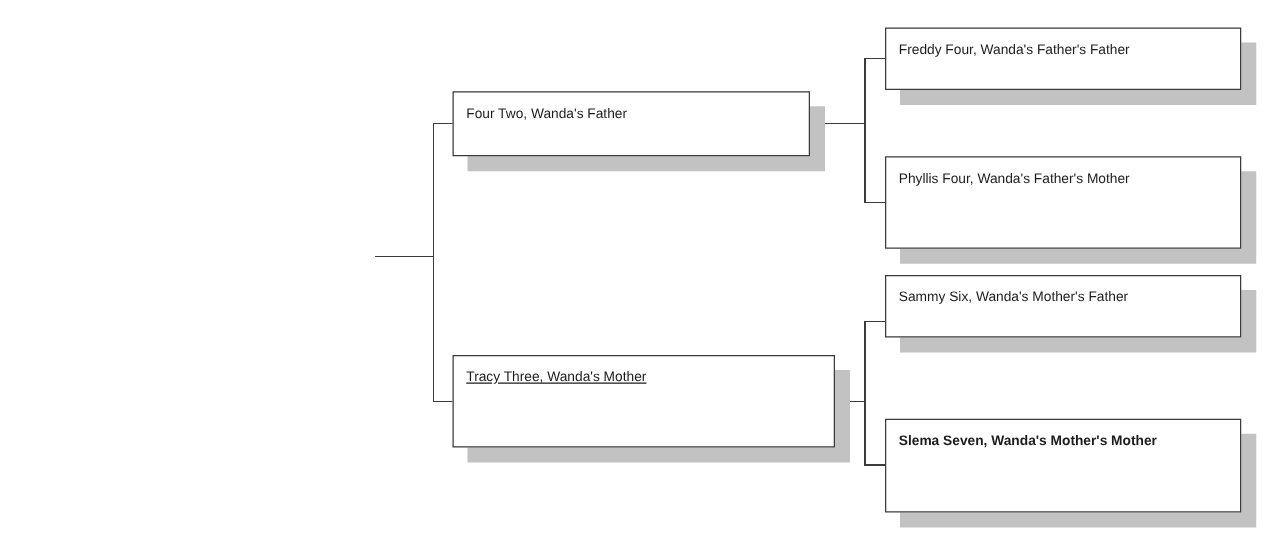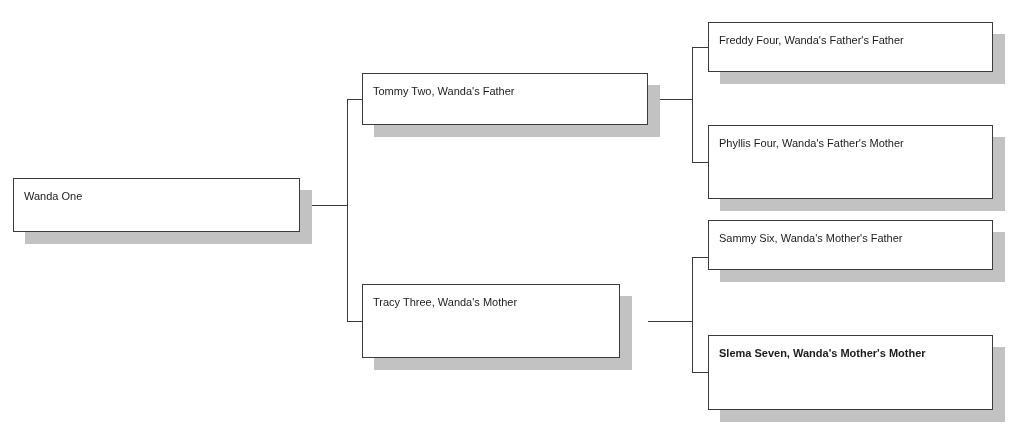--- a/index.html
+++ b/index.html
@@ -45,46 +45,43 @@
     color: var(--text);
     font-size: 11px;
     line-height: 16px;
     padding: 9px 10px 0 10px;
     white-space: nowrap;
     overflow: hidden;
     cursor: default;
   }
   .n-root    { left: 13px;  top: 178px; width: 287px; height: 54px; }
   .n-father  { left: 362px; top: 73px;  width: 286px; height: 52px; }
-  .n-mother  { left: 362px; top: 284px; width: 258px; height: 74px; }
+  .n-mother  { left: 362px; top: 284px; width: 306px; height: 74px; text-decoration: underline; }
   .n-pgf     { left: 708px; top: 22px;  width: 285px; height: 50px; }
   .n-pgm     { left: 708px; top: 125px; width: 285px; height: 74px; }
   .n-mgf     { left: 708px; top: 220px; width: 285px; height: 50px; }
   .n-mgm     { left: 708px; top: 335px; width: 285px; height: 75px; font-weight: bold; }
 </style>
 </head>
 <body>
 
 <div class="canvas">
 
   <svg class="connectors" viewBox="0 0 1024 442" shape-rendering="crispEdges" aria-hidden="true">
     <path d="M300 205 H347"></path>
     <path d="M362 99 H347 V321 H362"></path>
     <path d="M648 99 H692"></path>
     <path d="M708 47 H692 V162 H708"></path>
     <path d="M648 321 H692"></path>
     <path d="M708 257 H692 V372 H708"></path>
   </svg>
 
-  <div class="node n-root">
-    <span>Wanda One</span>
-  </div>
 
   <div class="node n-father">
-    <span>Tommy Two, Wanda's Father</span>
+    <span>Four Two, Wanda's Father</span>
   </div>
 
   <div class="node n-mother">
     <span>Tracy Three, Wanda's Mother</span>
   </div>
 
   <div class="node n-pgf">
     <span>Freddy Four, Wanda's Father's Father</span>
   </div>
 

